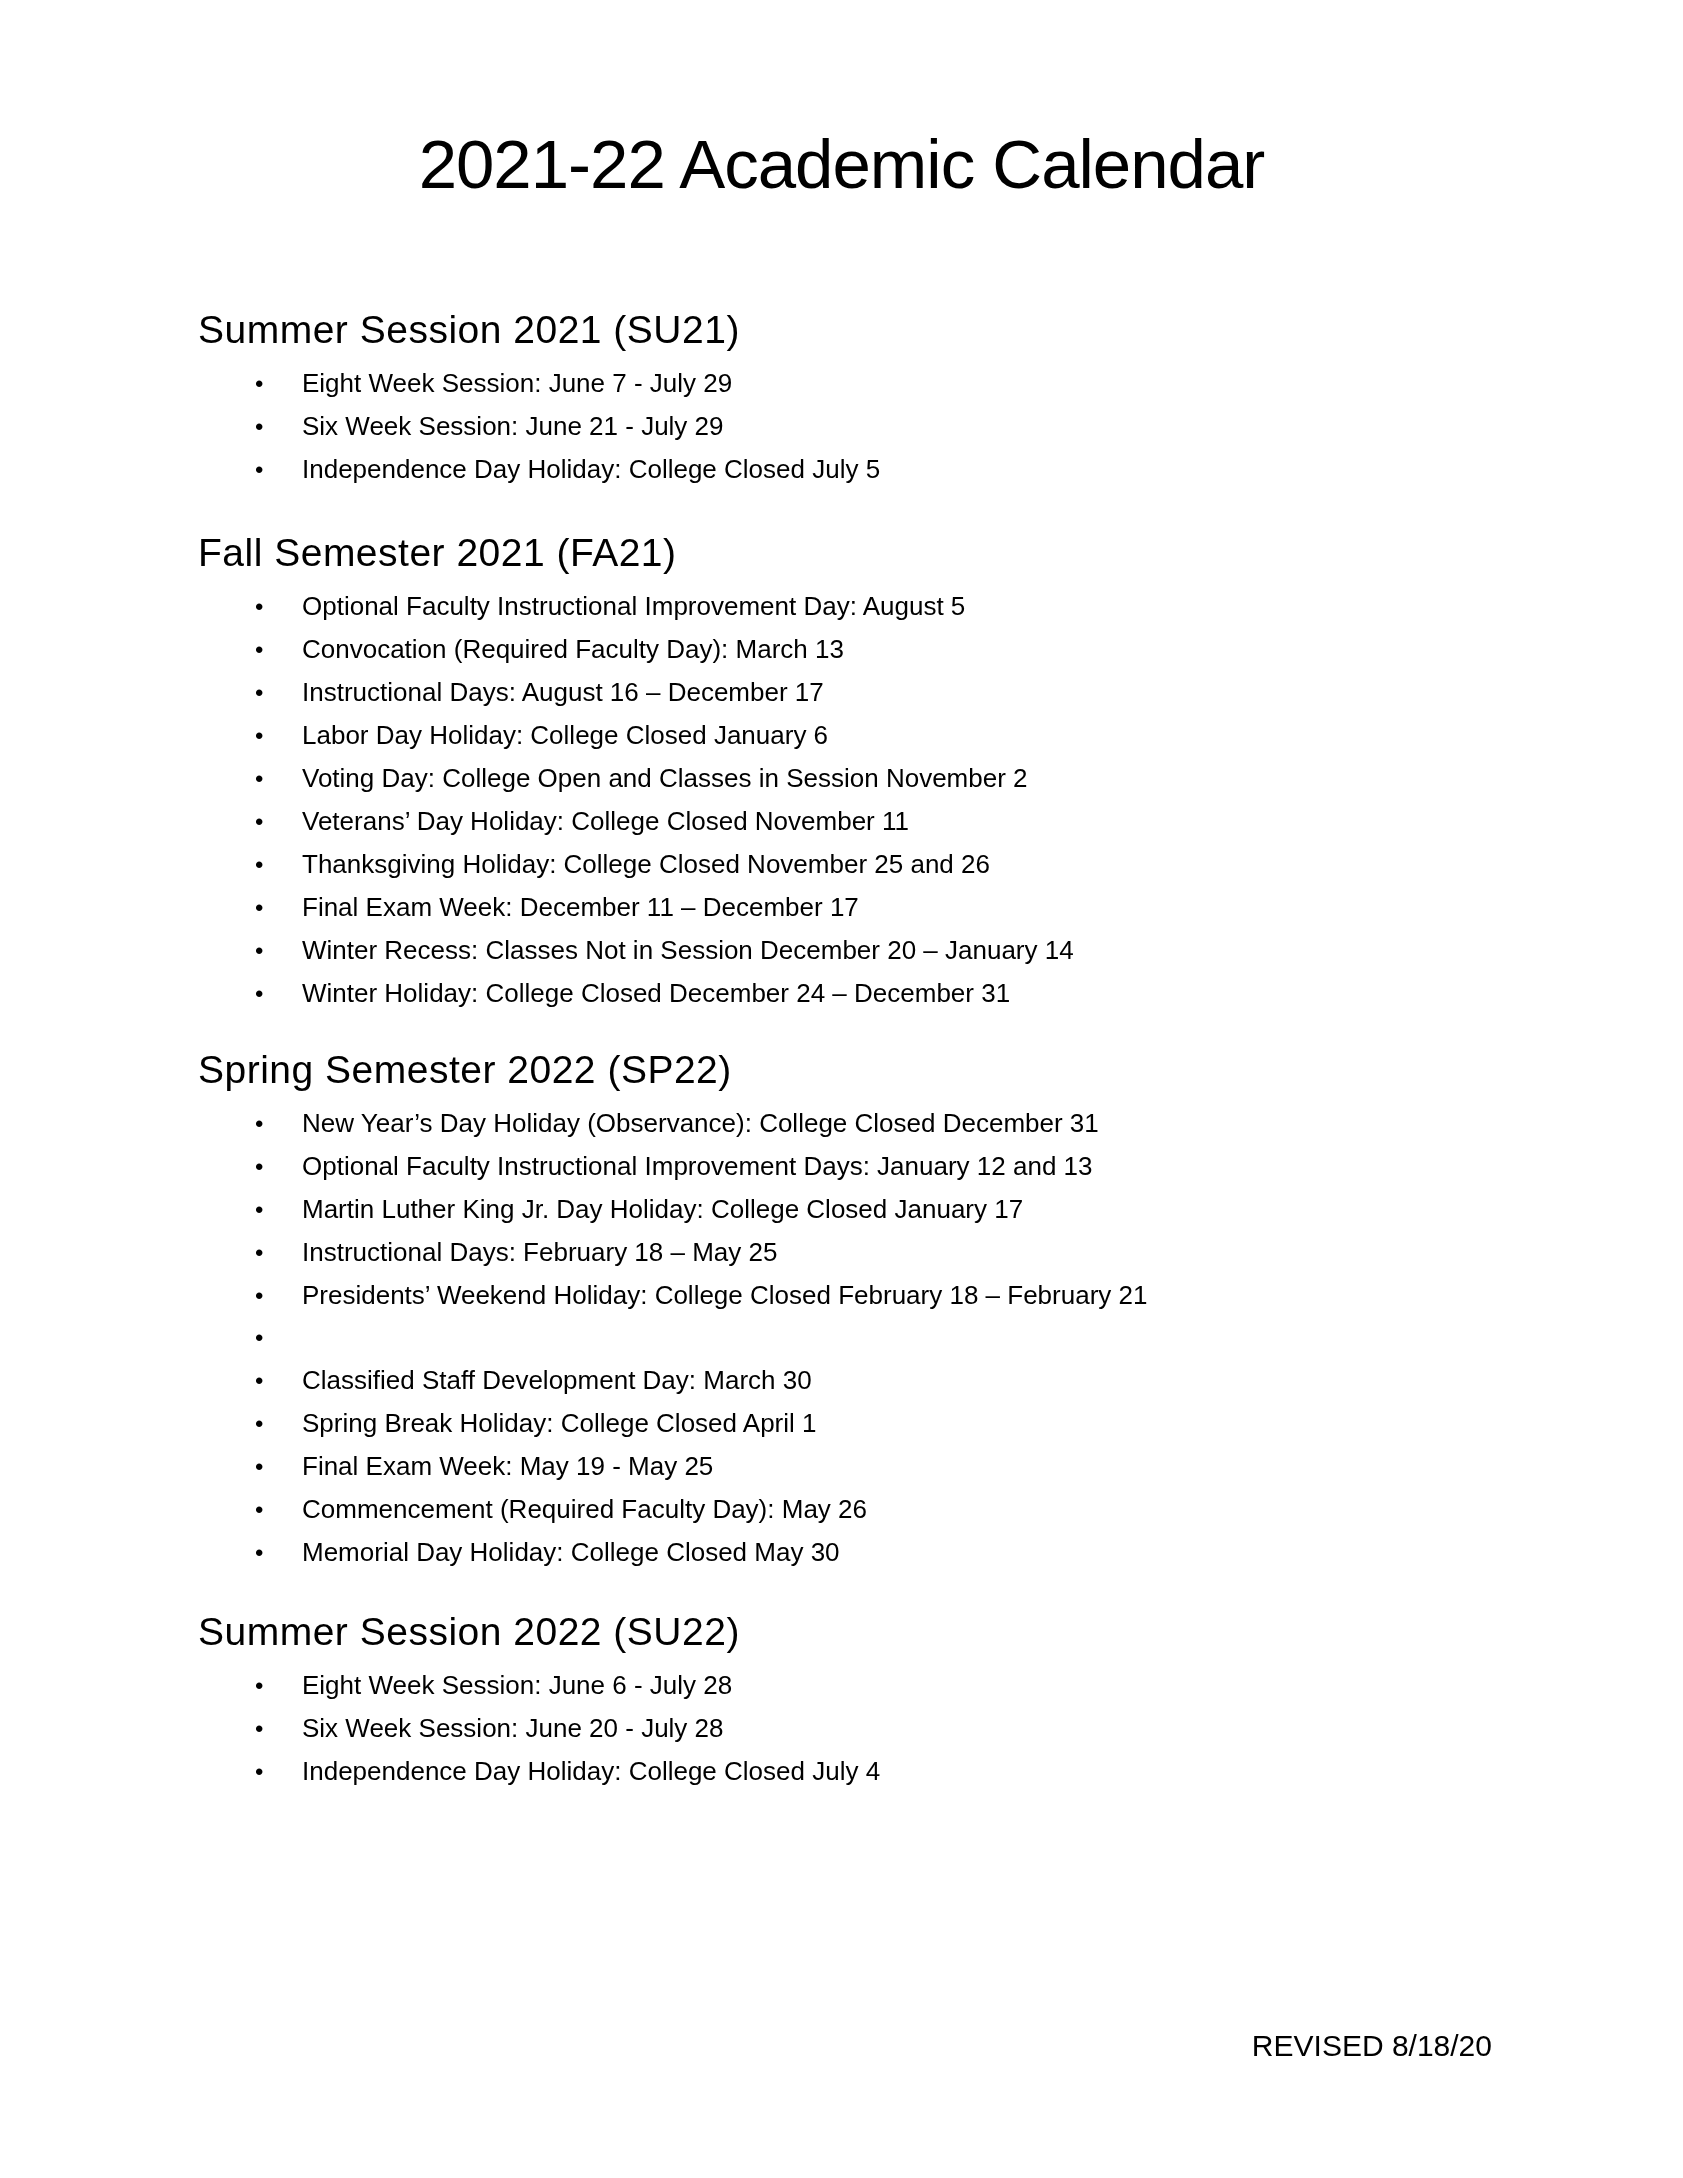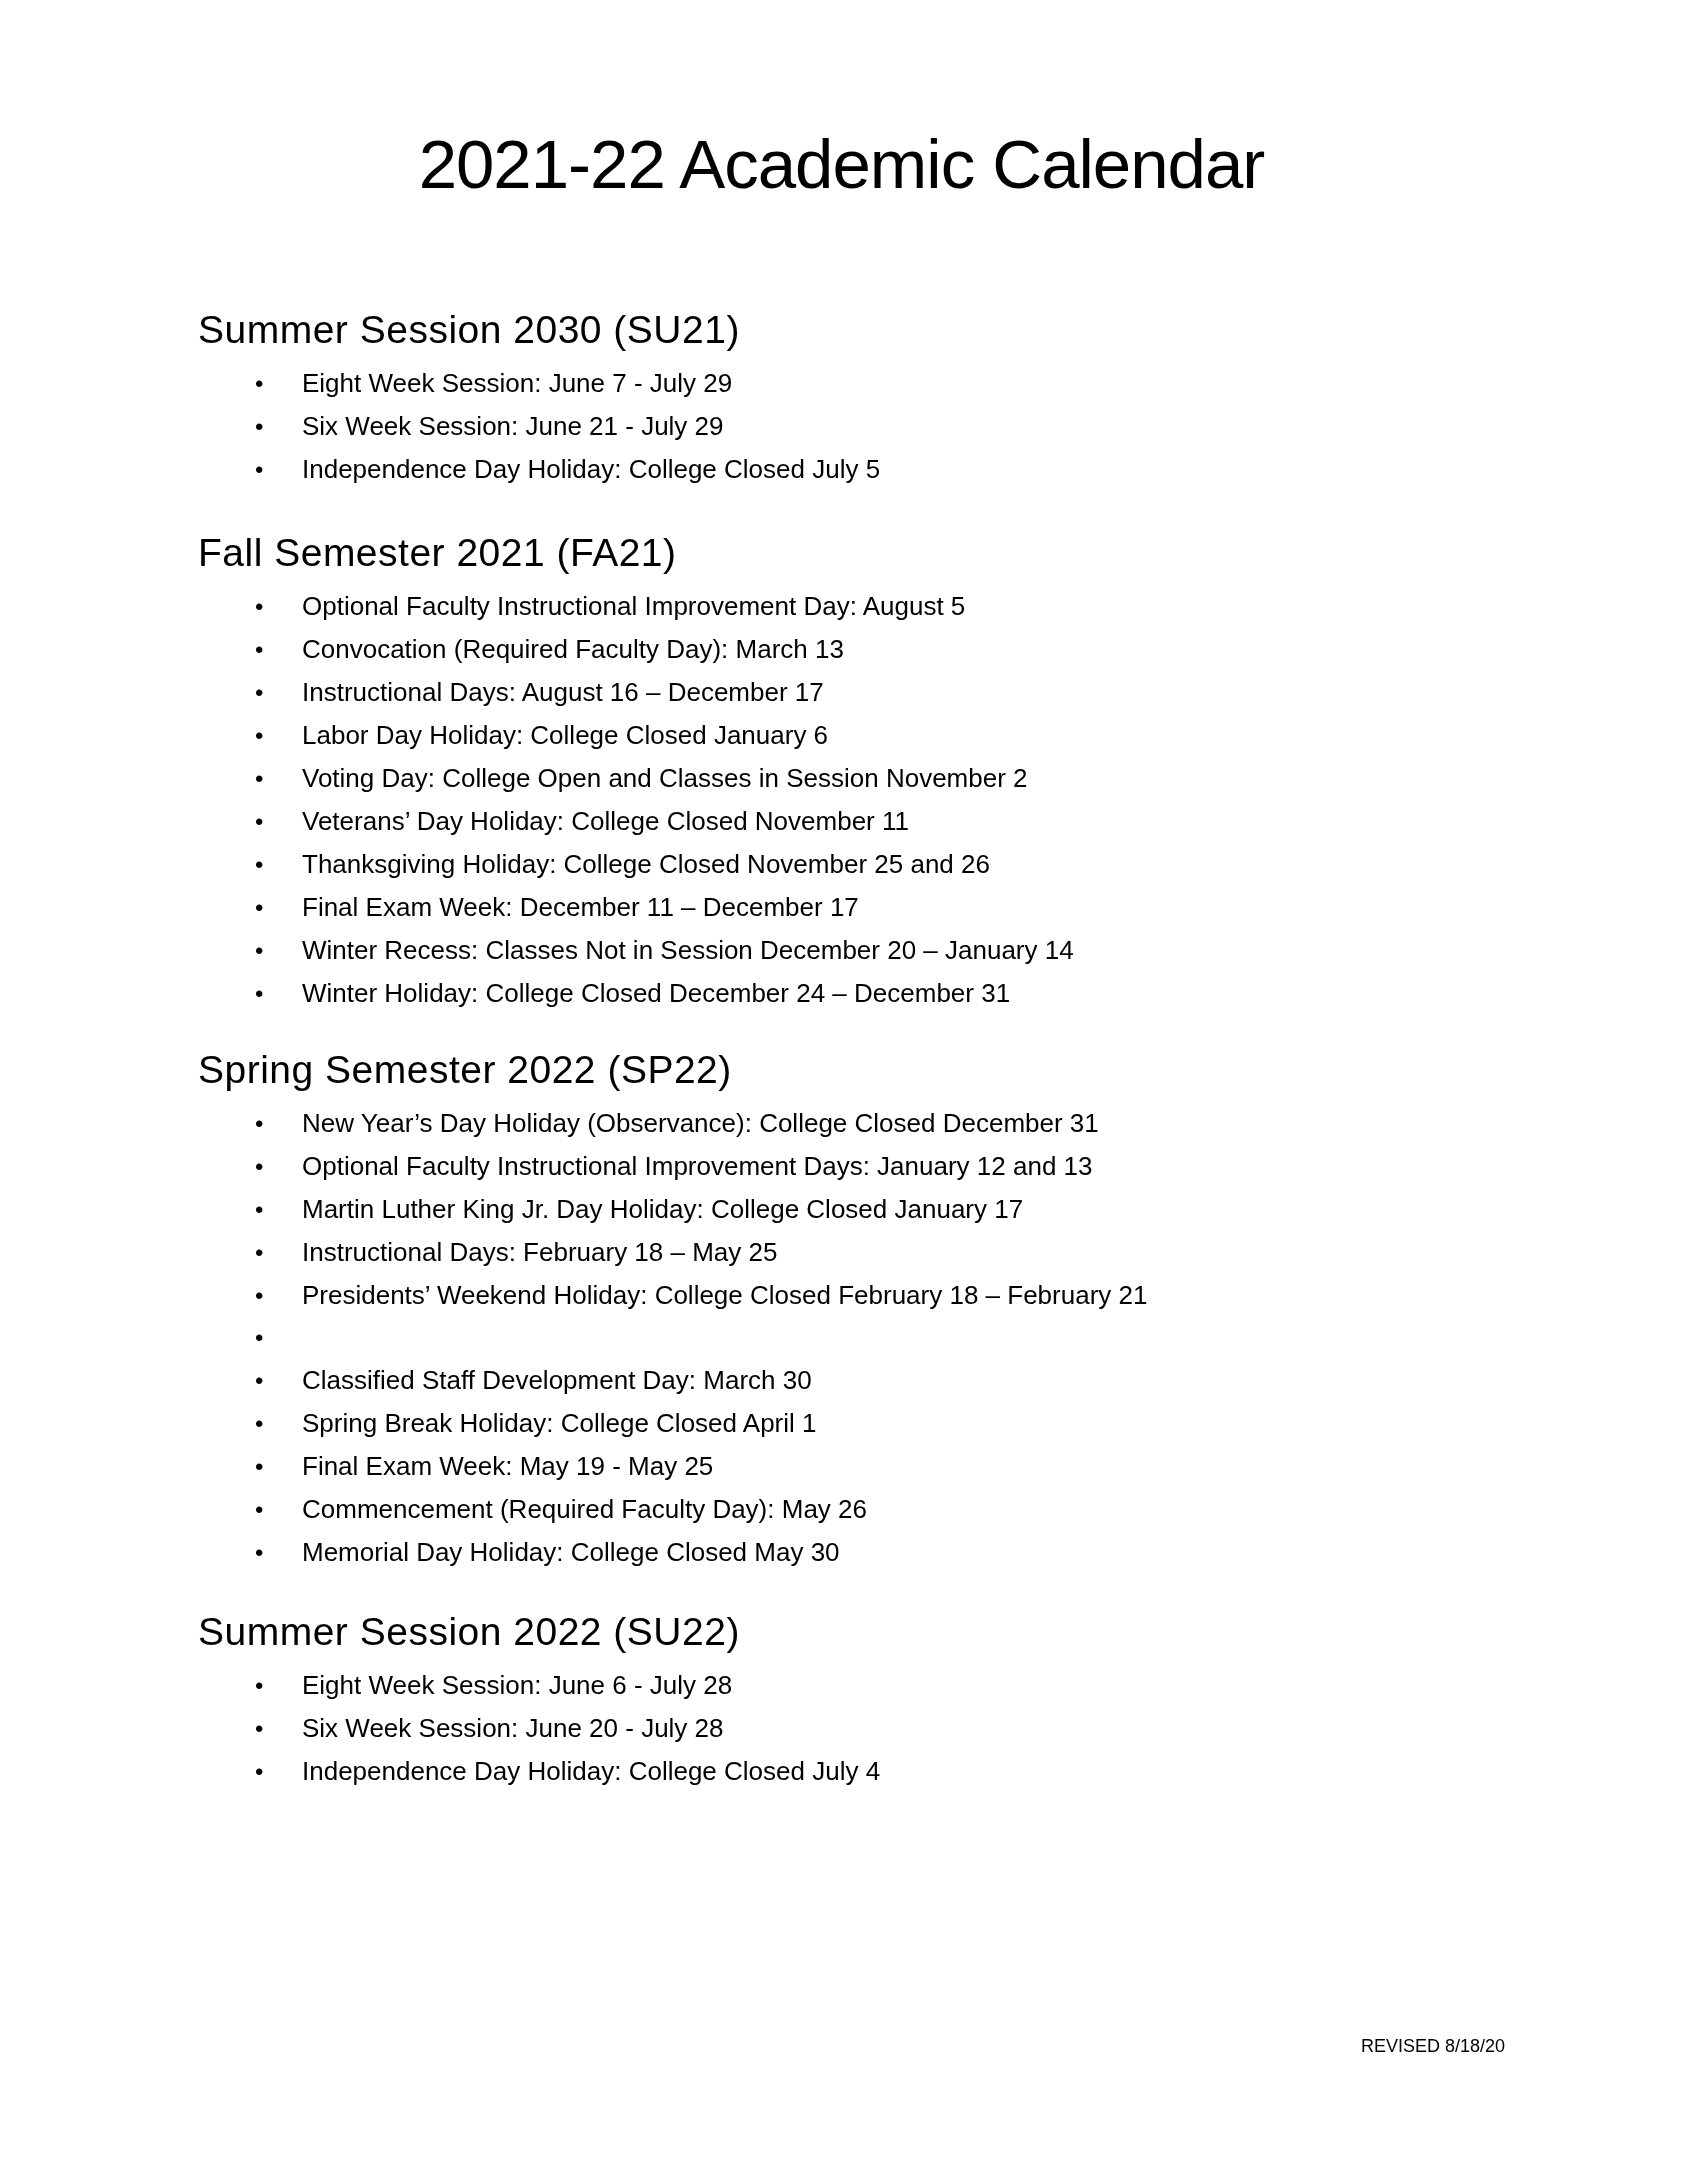--- a/index.html
+++ b/index.html
@@ -56,35 +56,35 @@
   }
   .content li .bullet {
     flex: none;
     margin-left: 57px;
     width: 47px;
     font-size: 24px;
   }
   .footer-note {
     position: absolute;
     top: 2008px;
-    right: 178px;
-    font-size: 18px;
+    right: 191px;
+    font-size: 30px;
     line-height: 30px;
     white-space: nowrap;
   }
 </style>
 </head>
 <body>
 
 <div class="page">
   <h1 class="doc-title">2021-22 Academic Calendar</h1>
 
   <main class="content" id="sections-root">
       <section>
-        <h2>Summer Session 2030 (SU21)</h2>
+        <h2>Summer Session 2021 (SU21)</h2>
         <ul>
           <li>
             <span class="bullet">•</span>
             <span>Eight Week Session: June 7 - July 29</span>
           </li>
           <li>
             <span class="bullet">•</span>
             <span>Six Week Session: June 21 - July 29</span>
           </li>
           <li>

